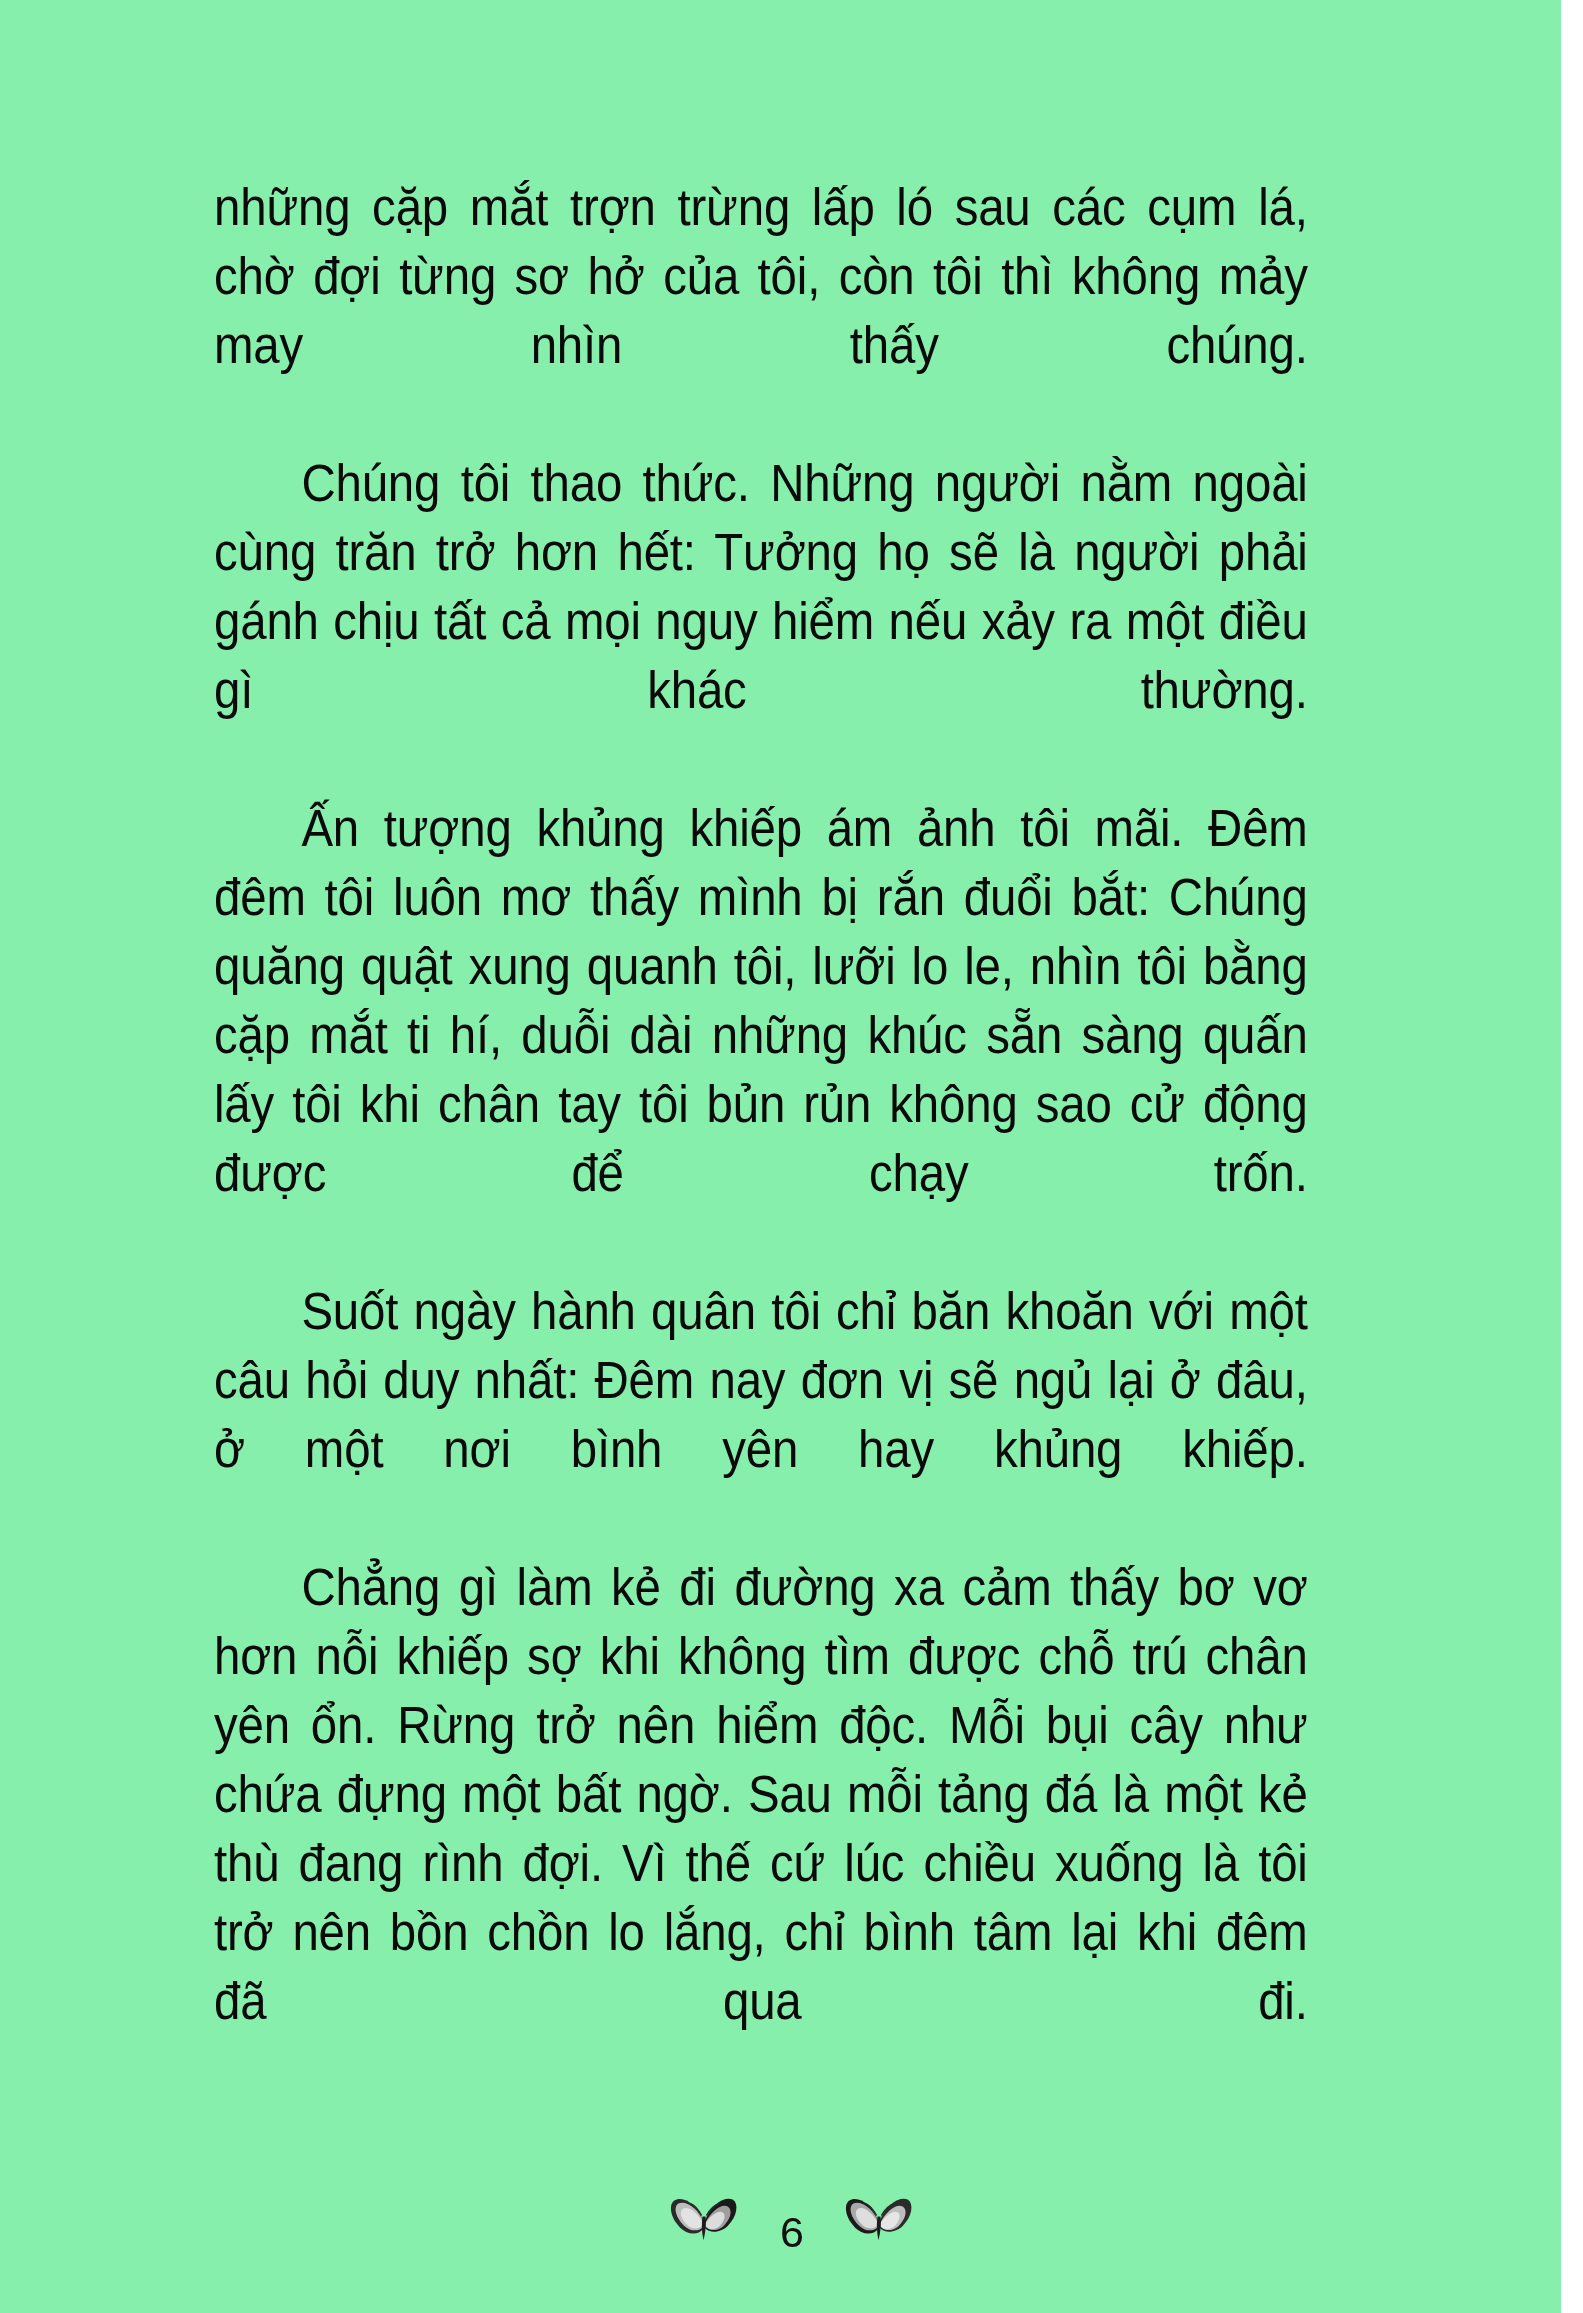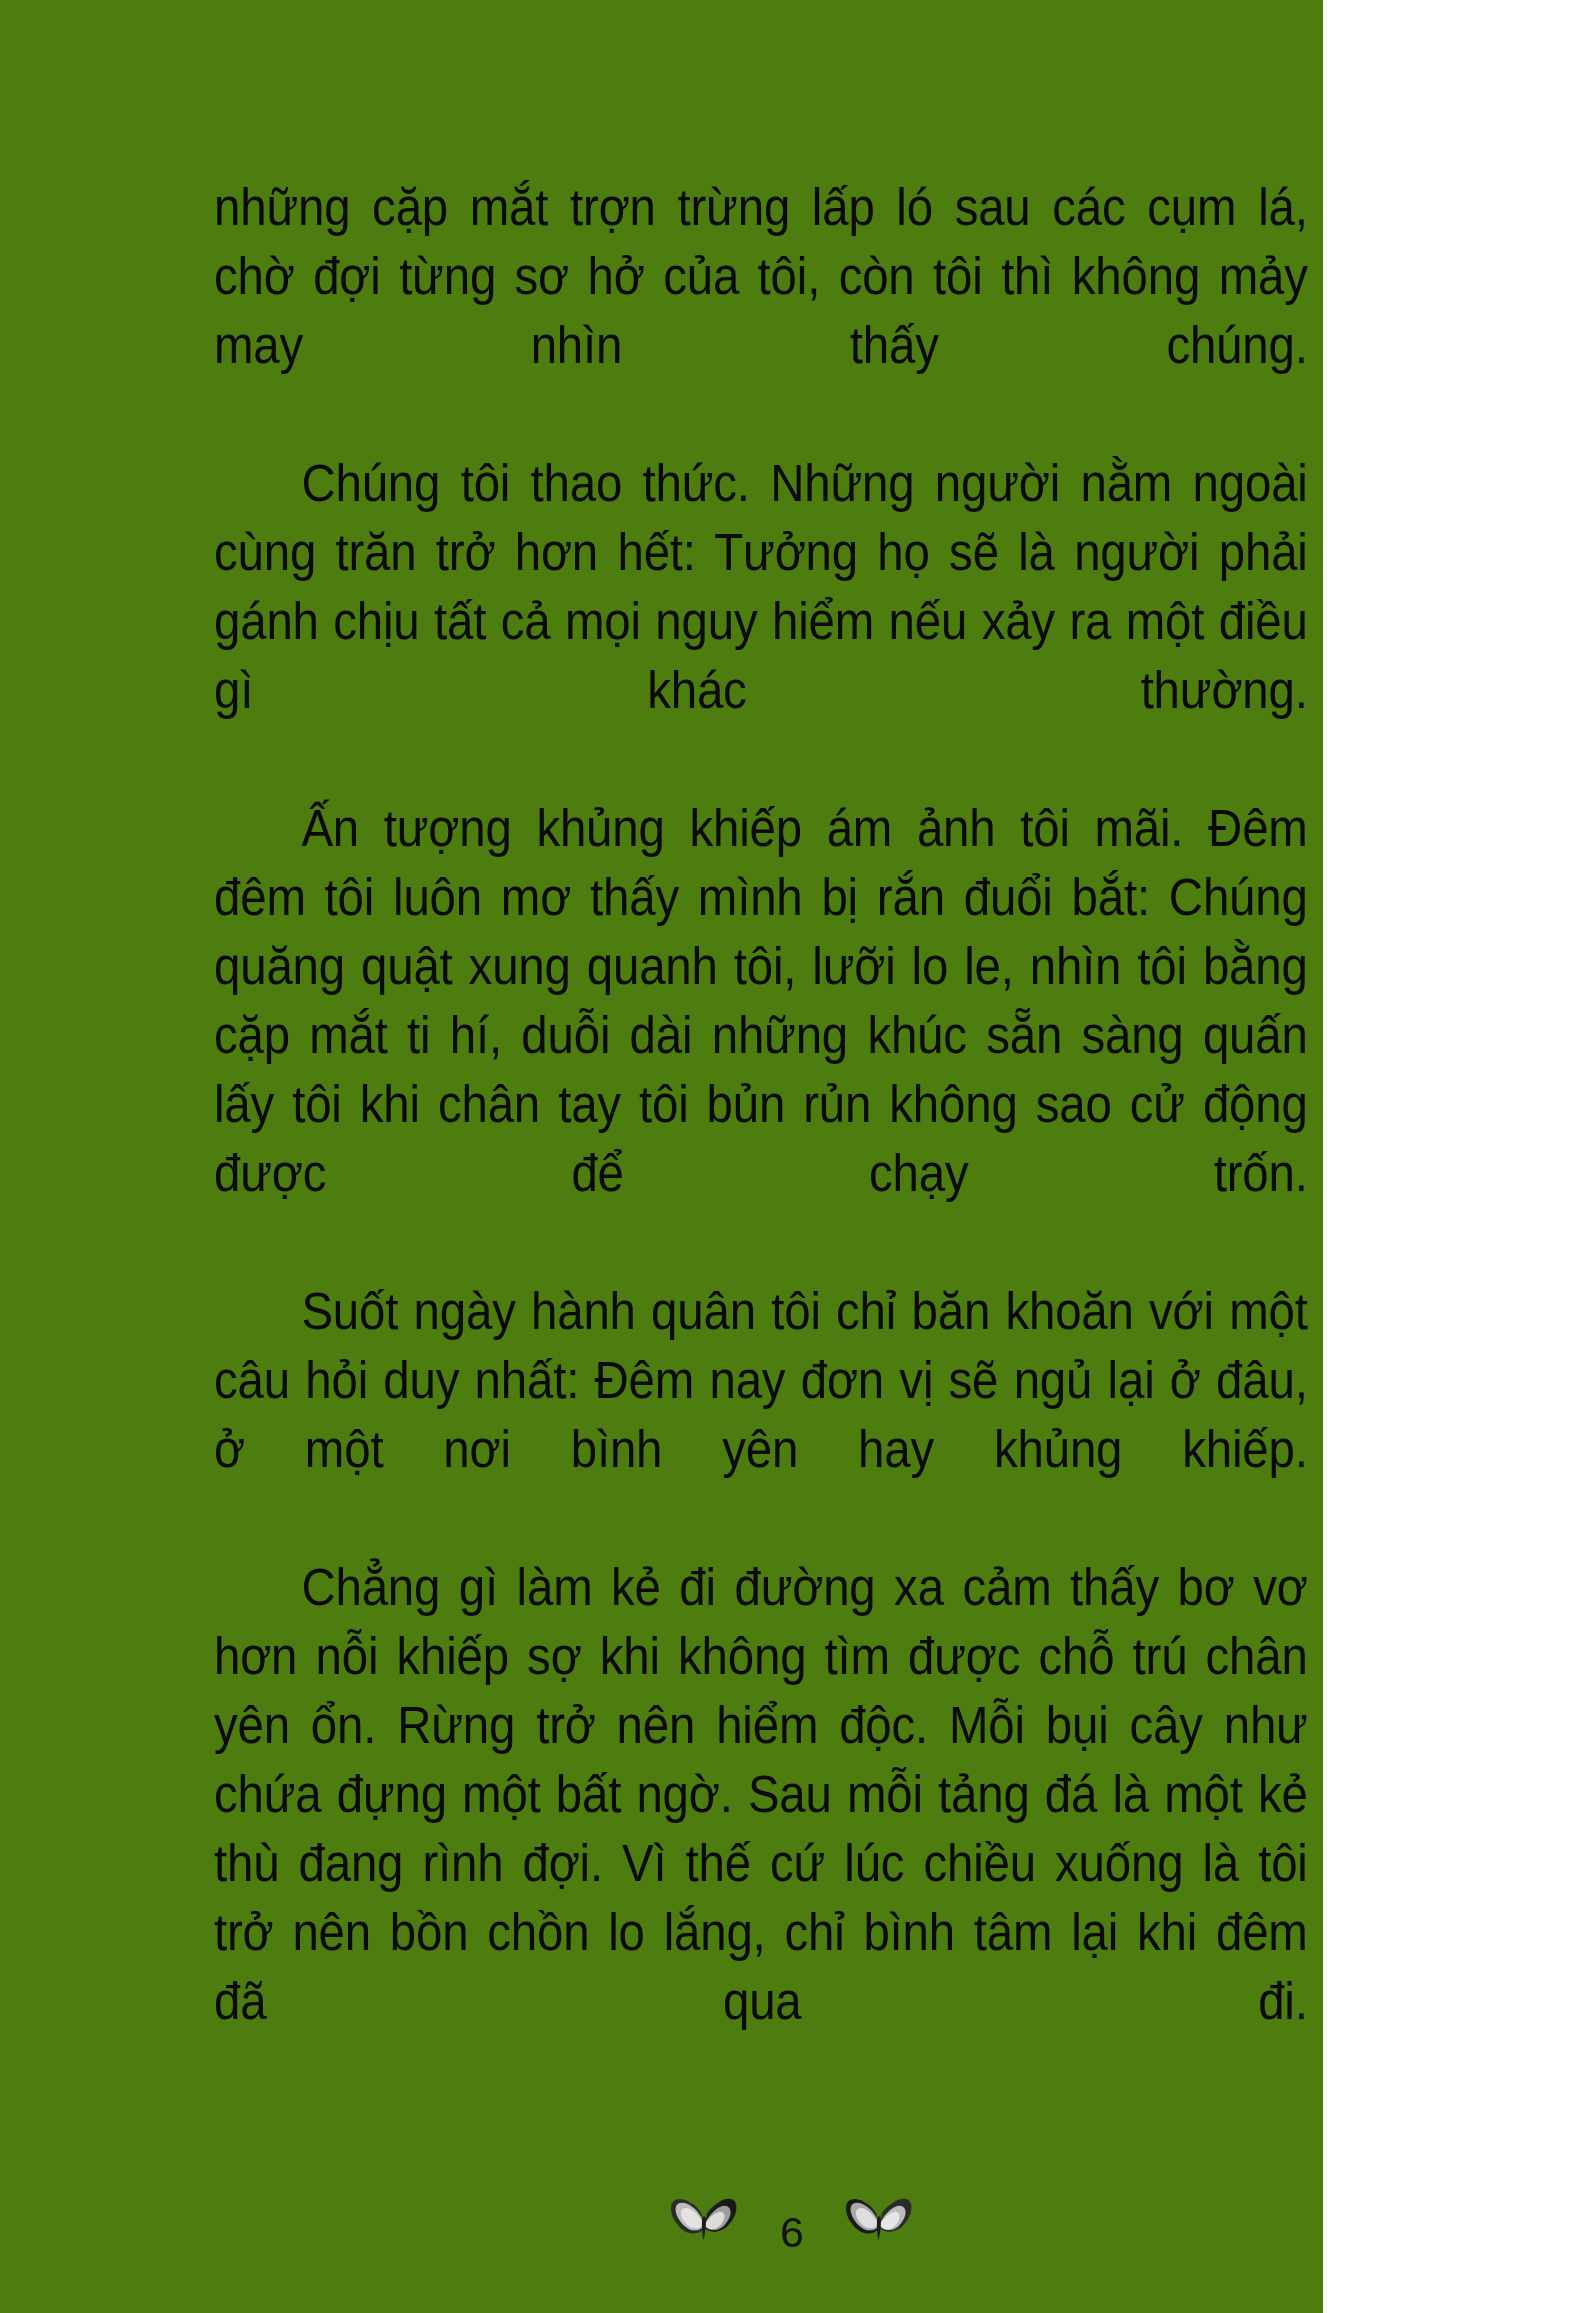--- a/index.html
+++ b/index.html
@@ -2,23 +2,23 @@
 <html><head>
 <meta charset="utf-8">
 <style>
   html, body {
     margin: 0;
     padding: 0;
     background: #ffffff;
   }
   .page {
     position: relative;
-    width: 1323px;
+    width: 1561px;
     height: 2313px;
-    background: #4d7c0f;
+    background: #86efac;
     overflow: hidden;
     box-sizing: border-box;
   }
   .text-block {
     position: absolute;
     left: 214px;
     top: 173px;
     width: 1176px;
   }
   .para {

